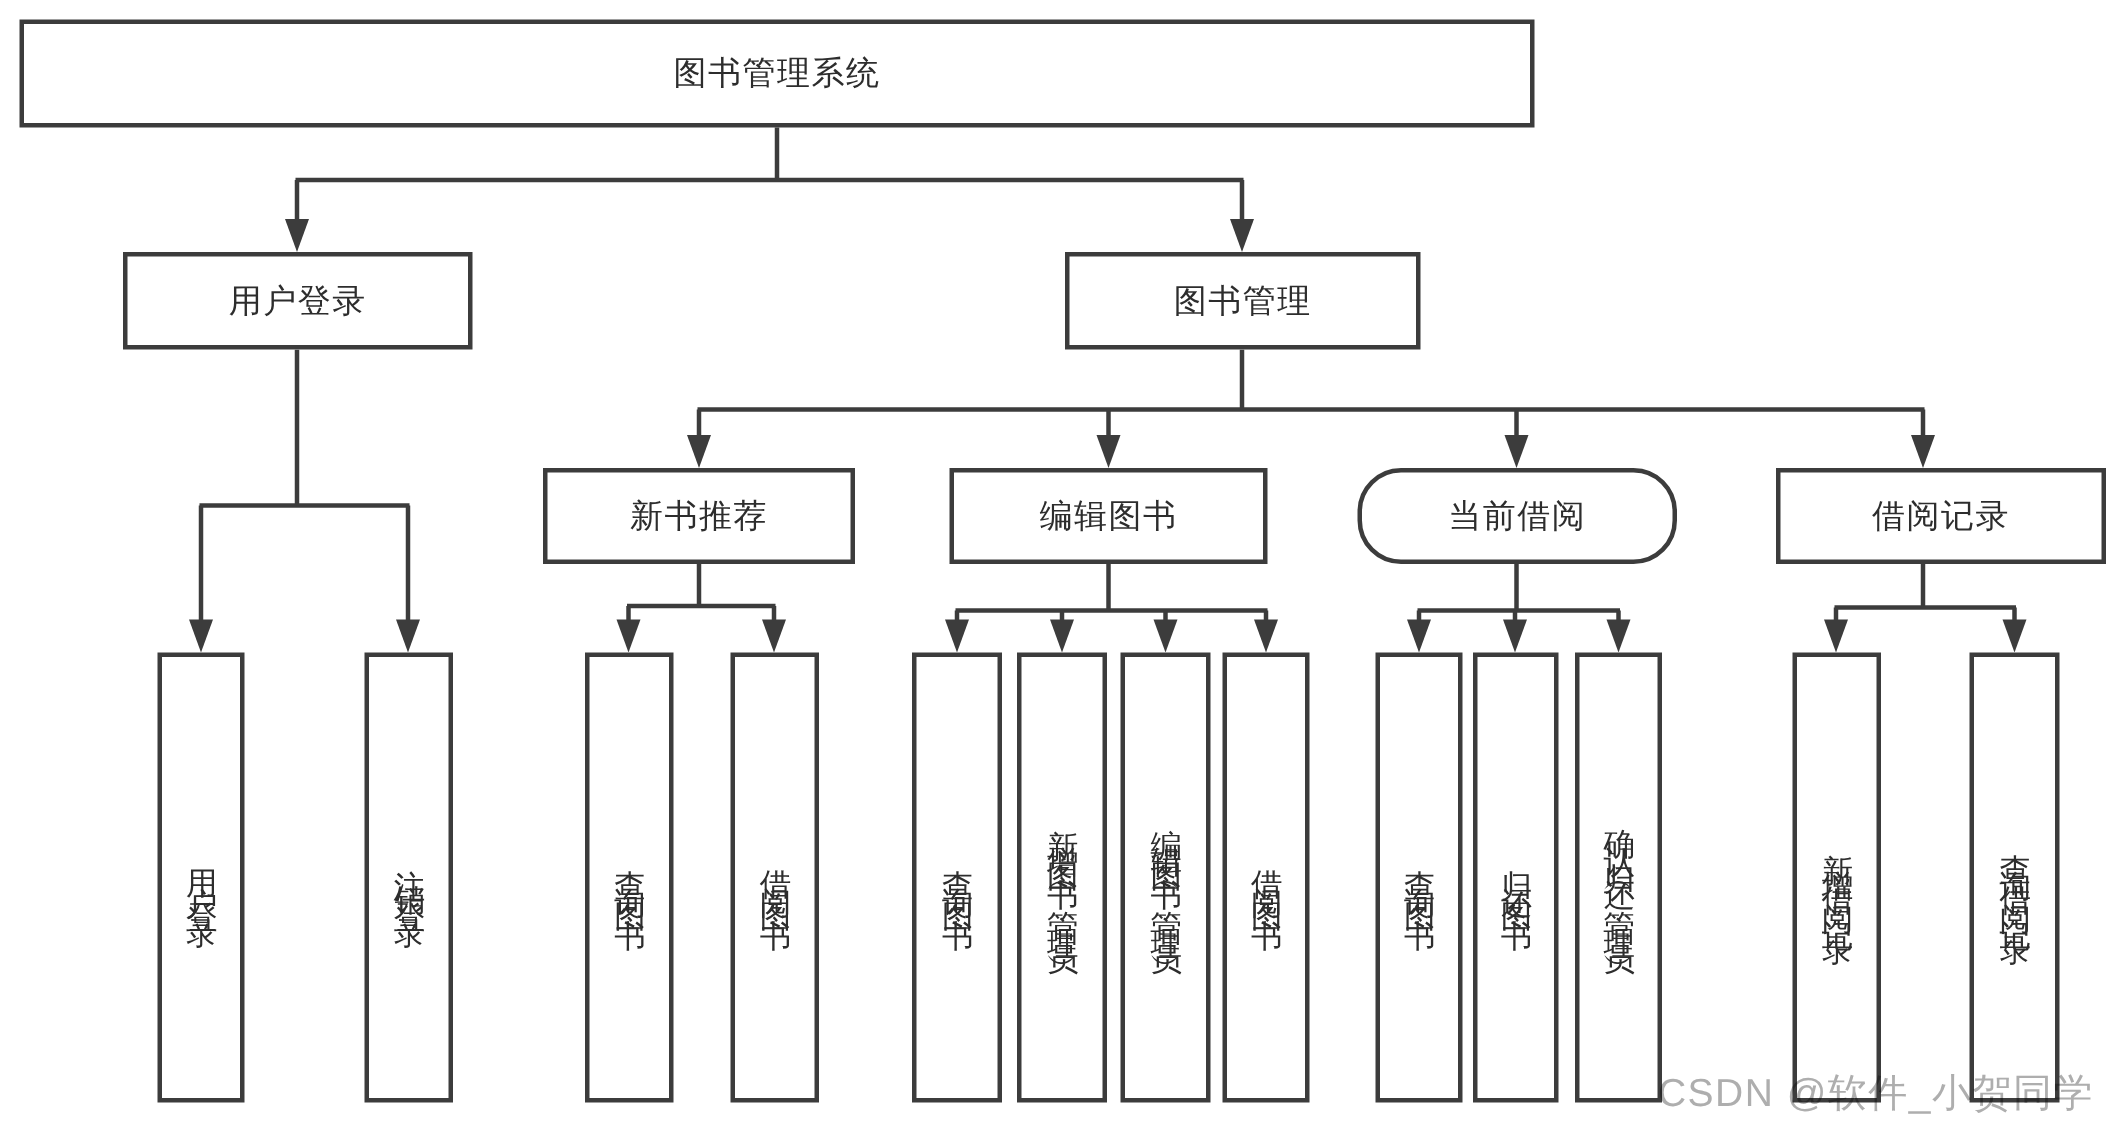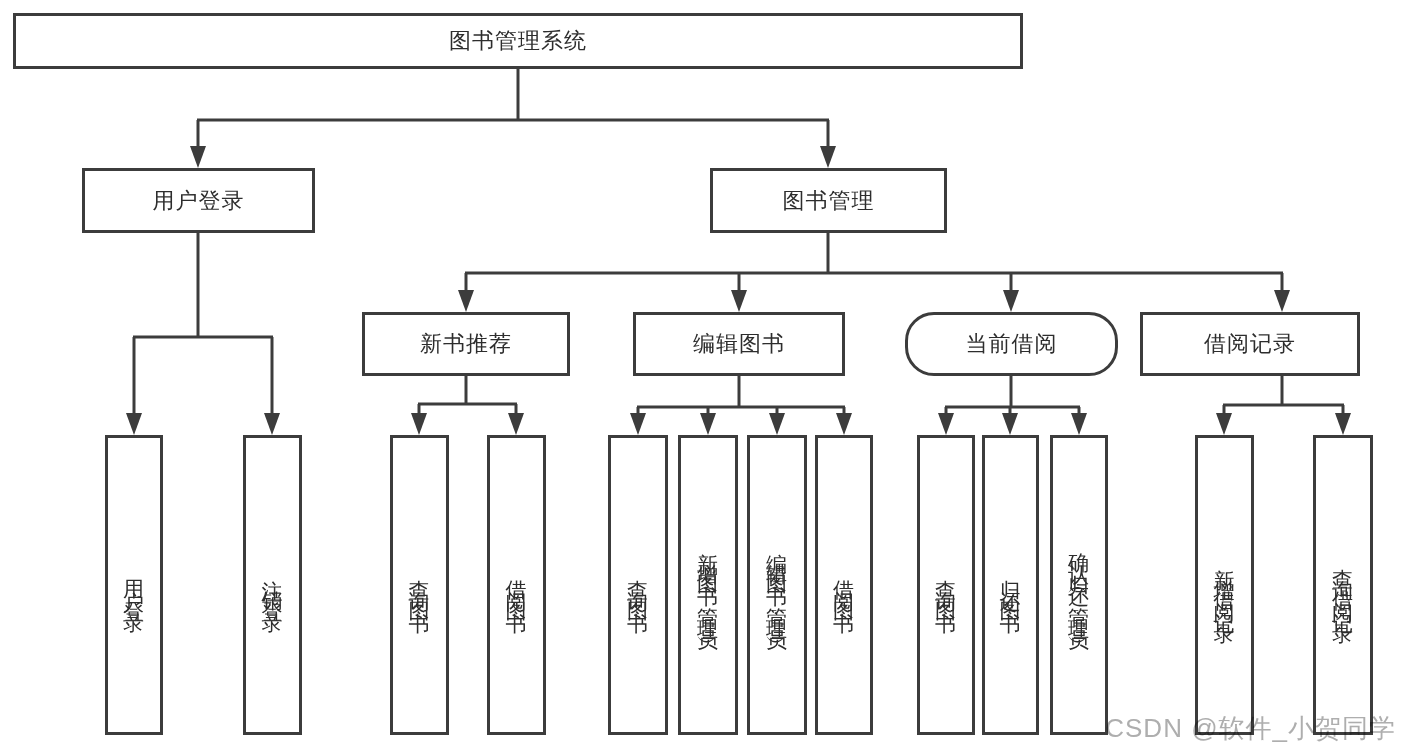--- a/index.html
+++ b/index.html
@@ -39,28 +39,28 @@
     white-space: nowrap;
   }
   .node.v span {
     writing-mode: vertical-rl;
     text-orientation: mixed;
     font-size: 21px;
     letter-spacing: 11px;
     line-height: 1;
   }
   
-  .root-box  { left: 13px;  top: 13px;  width: 1010px; height: 56px; }
+  .root-box  { left: 13px;  top: 13px;  width: 1010px; height: 72px; }
   .l2-login  { left: 82px;  top: 168px; width: 233px;  height: 65px; }
   .l2-manage { left: 710px; top: 168px; width: 237px;  height: 65px; }
   .l3 { top: 312px; height: 64px; }
   .l3-recommend { left: 362px;  width: 208px; }
   .l3-borrow    { left: 633px;  width: 212px; }
   .l3-current   { left: 905px;  width: 213px; border-radius: 29px; }
-  .l3-records   { left: 1140px; width: 220px; }
+  .l3-records   { left: 1184px; width: 220px; }
   .leaf { top: 435px; height: 300px; }
   .leaf-1  { left: 105px;  width: 58px; }
   .leaf-2  { left: 243px;  width: 59px; }
   .leaf-3  { left: 390px;  width: 59px; }
   .leaf-4  { left: 487px;  width: 59px; }
   .leaf-5  { left: 608px;  width: 60px; }
   .leaf-6  { left: 678px;  width: 60px; }
   .leaf-7  { left: 747px;  width: 60px; }
   .leaf-8  { left: 815px;  width: 58px; }
   .leaf-9  { left: 917px;  width: 58px; }

